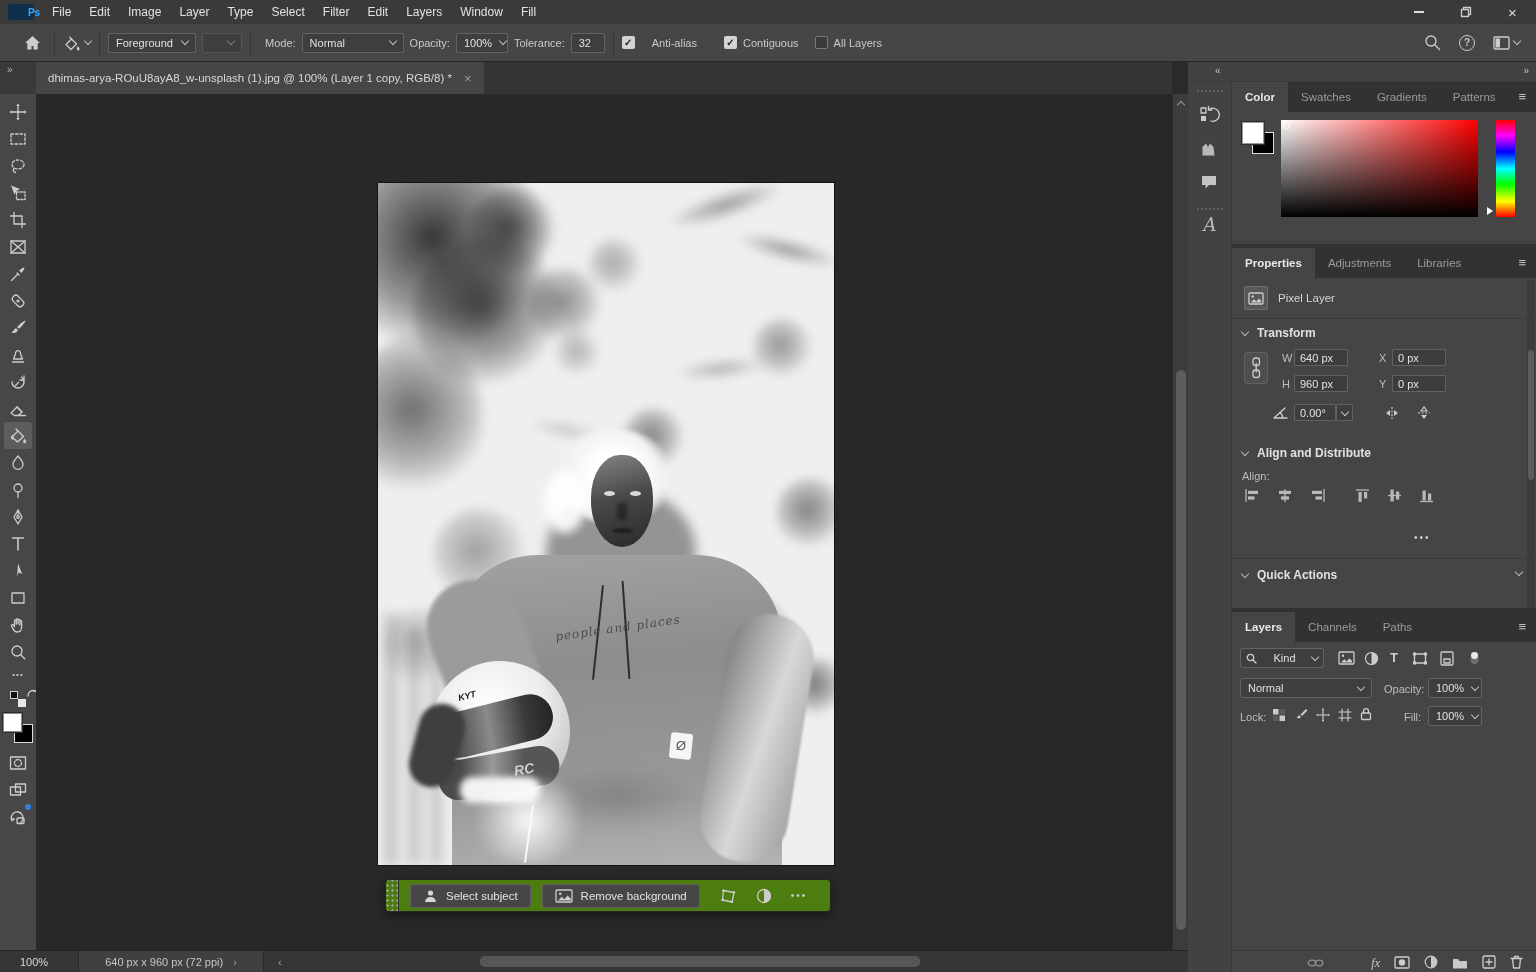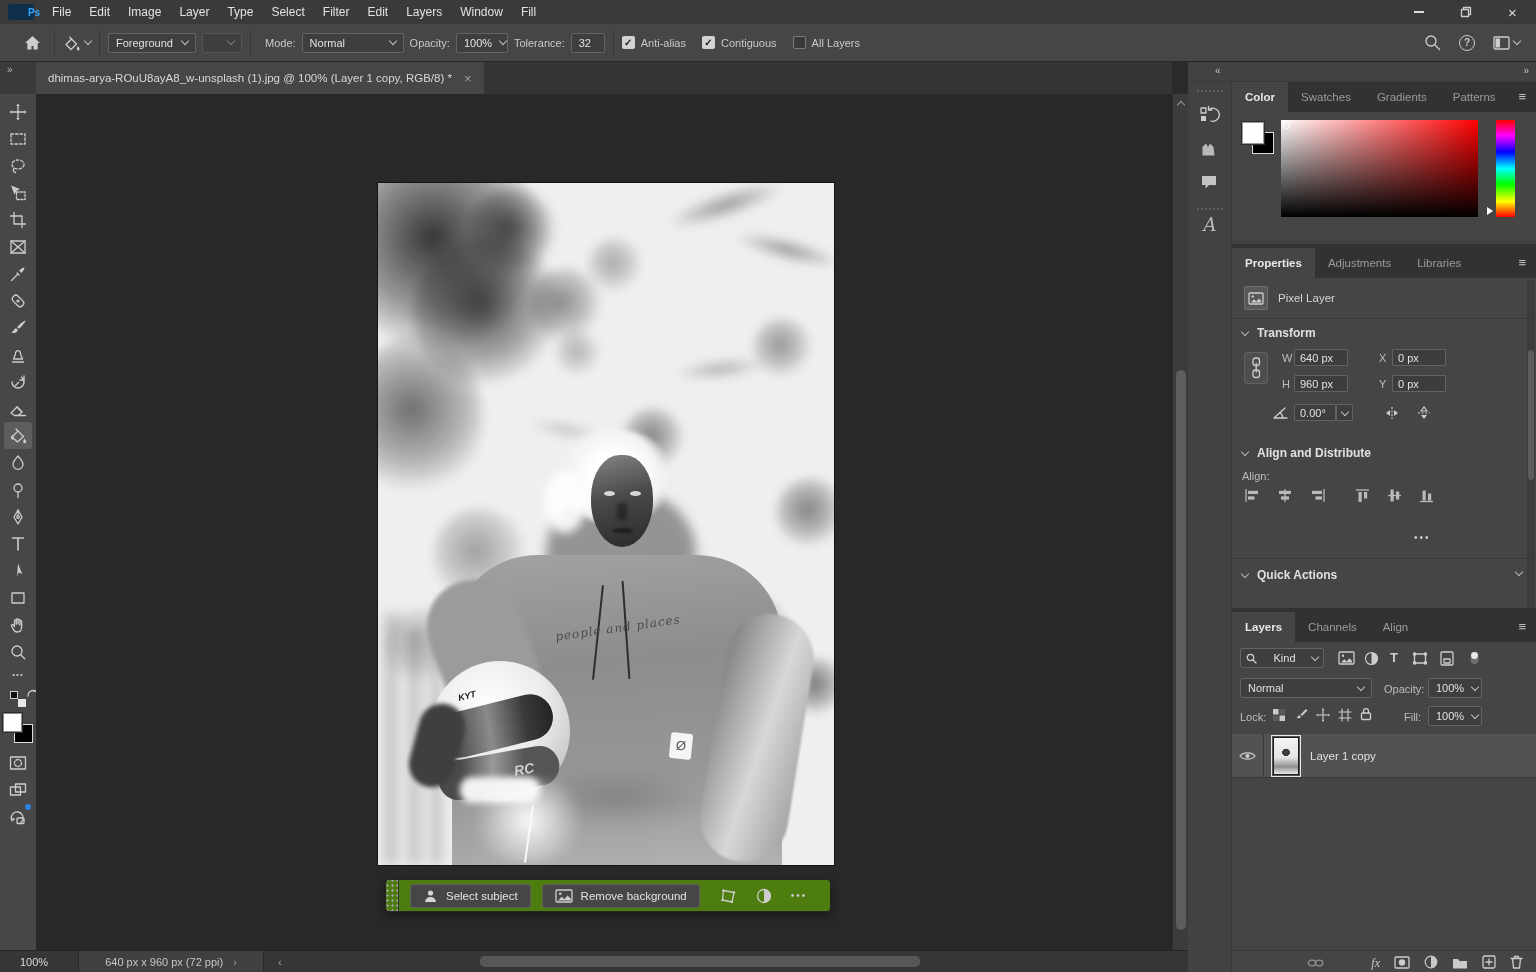--- a/index.html
+++ b/index.html
@@ -187,21 +187,21 @@
   <span class="lbl">Opacity:</span>
   <div class="dd" style="width:52px;justify-content:space-between;">
     <span>100%</span>
       <span class="chevd"></span>
   </div>
   <span class="lbl">Tolerance:</span>
   <div class="dd" style="width:34px;">32</div>
   <div class="sep"></div>
   <div class="cbwrap">
     <span class="cb on">✓</span>
-    <span class="lbl" style="margin:0;">Anti-alias</span>
+    <span class="lbl" style="margin:11px;">Anti-alias</span>
   </div>
   <div class="cbwrap">
     <span class="cb on">✓</span>
     <span class="lbl" style="margin:0;">Contiguous</span>
   </div>
   <div class="cbwrap">
     <span class="cb off"></span>
     <span class="lbl" style="margin:0;">All Layers</span>
   </div>
   <div style="margin-left:auto;display:flex;align-items:center;gap:18px;padding-right:6px;">
@@ -648,21 +648,21 @@
       <span class="sc" style="position:absolute;left:284px;top:324px;"></span>
       <div class="pscroll">
           <div class="pscrollthumb"></div>
         </div>
     </div>
 
     <div class="layerspanel">
       <div class="ptabs">
         <div class="ptab active">Layers</div>
         <div class="ptab">Channels</div>
-        <div class="ptab">Align</div>
+        <div class="ptab">Paths</div>
         <div class="pmenu">≡</div>
       </div>
       <div class="dd kind" style="height:20px;justify-content:space-between;padding:0 5px;">
         <svg class="ic" width="11" height="11">
             <circle cx="4.5" cy="4.5" r="3.2"></circle>
             <path d="M7 7l3 3"></path>
           </svg>
         <span>Kind</span>
         <span class="chevd"></span>
       </div>
@@ -721,30 +721,20 @@
       <span style="position:absolute;left:128px;top:95px;"><svg class="ic" width="12" height="14">
             <rect x="1.5" y="6" width="9" height="6.5" rx="1"></rect>
             <path d="M3.5 6V4.2a2.5 2.5 0 015 0V6"></path>
           </svg></span>
       <span class="tlabel" style="left:172px;top:99px;">Fill:</span>
       <div class="dd lrowdd" style="left:196px;top:94px;width:54px;justify-content:space-between;">
         <span>100%</span>
           <span class="chevd"></span>
       </div>
 
-      <div class="lrow sel" style="top:122px;">
-        <div class="eyebox">
-            <svg width="17" height="12">
-              <path d="M1 6C4 1.8 13 1.8 16 6c-3 4.2-12 4.2-15 0z" fill="none" stroke="#cdcdcd" stroke-width="1.2"></path>
-              <circle cx="8.5" cy="6" r="2.1" fill="#cdcdcd"></circle>
-            </svg>
-          </div>
-        <div class="lthumb th1"></div>
-        <span class="lname">Layer 1 copy</span>
-      </div>
 
       <div class="lbottom">
         <span class="dim"><svg class="ic" width="17" height="10">
               <ellipse cx="5" cy="5" rx="3.8" ry="2.8"></ellipse>
               <ellipse cx="12" cy="5" rx="3.8" ry="2.8"></ellipse>
             </svg></span>
         <span><span class="fxtxt">fx</span></span>
         <span><svg class="ic" width="16" height="13">
               <rect x="1" y="1" width="14" height="11" rx="1"></rect>
               <circle class="f" cx="8" cy="6.5" r="3.2"></circle>

